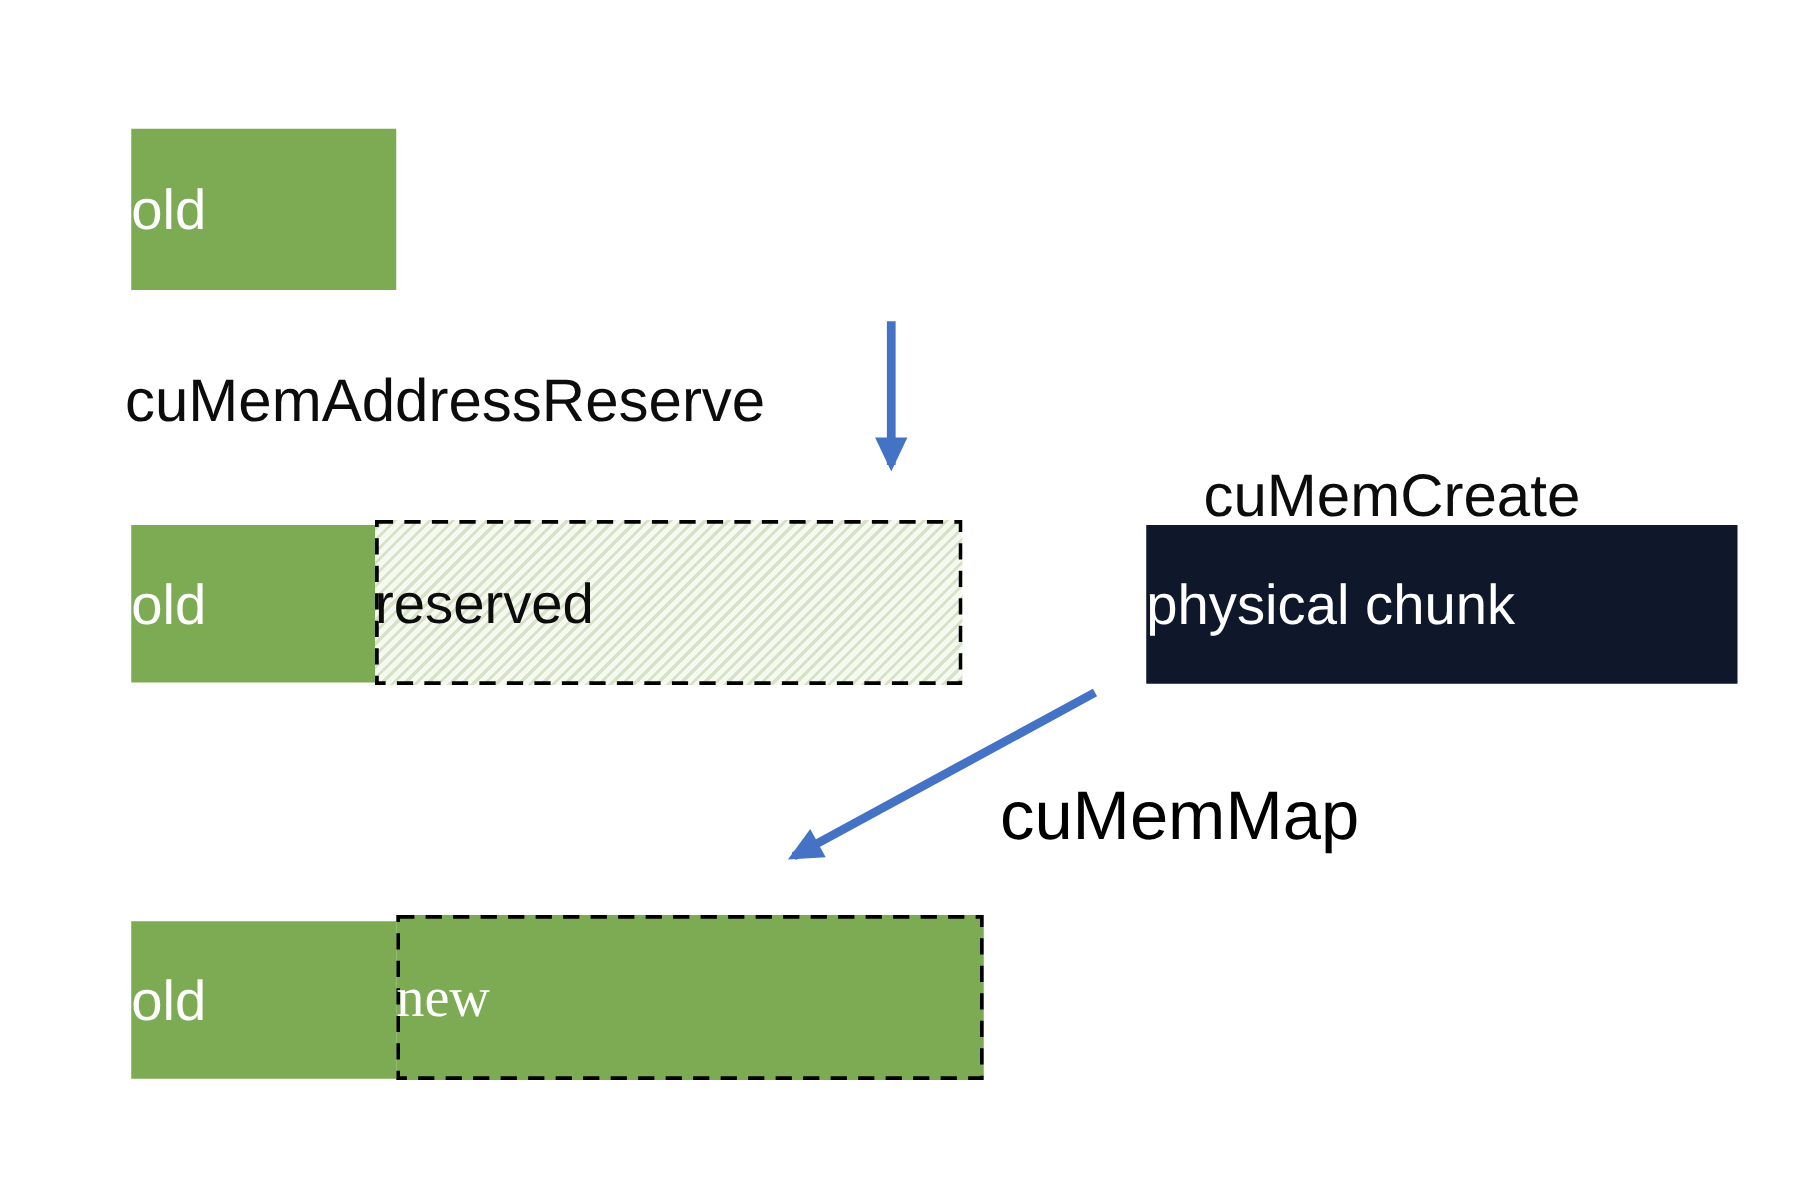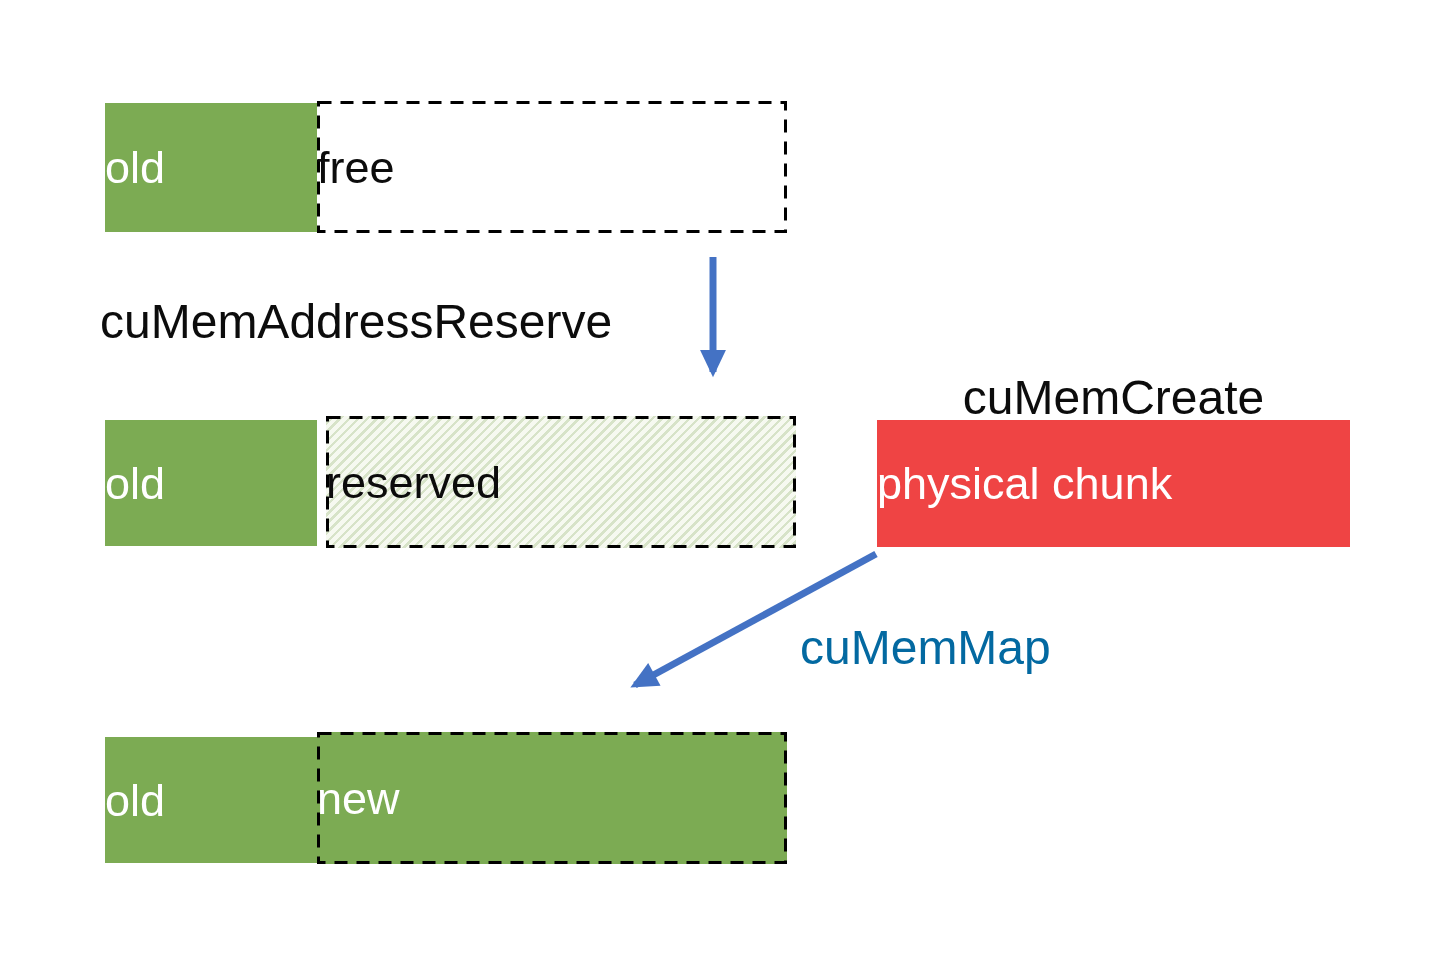--- a/index.html
+++ b/index.html
@@ -15,81 +15,75 @@
   .box {
     position: absolute;
     display: flex;
     align-items: center;
     justify-content: flex-start;
     font-size: 45px;
     line-height: 1;
     white-space: nowrap;
   }
   .green-fill { background: #7CAB53; color: #ffffff; }
-  .orange-fill { background: #ef4444; color: #ffffff; }
+  .orange-fill { background: #0f172a; color: #ffffff; margin-left: 40px; }
   .dashed-svg {
     position: absolute;
     left: 0; top: 0;
     width: 100%; height: 100%;
     pointer-events: none;
   }
   .box .lbl { position: relative; z-index: 2; }
 
   
   #old1 { left: 105px; top: 103px; width: 212px; height: 129px; }
   #free { left: 317px; top: 101px; width: 470px; height: 132px; background: #ffffff; color: #0c0c0c; }
 
   
   #lbl-reserve { position: absolute; left: 100px; top: 294px; font-size: 48px; color: #0c0c0c; white-space: nowrap; }
   #arrow1 { position: absolute; left: 686px; top: 254px; width: 54px; height: 152px; }
 
   
   #old2 { left: 105px; top: 420px; width: 212px; height: 126px; }
   #reserved {
-    left: 326px; top: 416px; width: 470px; height: 132px; color: #0c0c0c;
+    left: 300px; top: 416px; width: 470px; height: 132px; color: #0c0c0c;
     background: repeating-linear-gradient(135deg,
       #f6f9f0 0px, #f6f9f0 4px,
       #d7e3c8 4px, #d7e3c8 6.5px);
   }
 
   
   #lbl-create { position: absolute; left: 877px; top: 338px; width: 473px; text-align: center; font-size: 48px; color: #0c0c0c; white-space: nowrap; margin-top: 32px; }
   #physical { left: 877px; top: 420px; width: 473px; height: 127px; font-size: 45px; }
 
   
   #arrow2 { position: absolute; left: 585px; top: 538px; width: 312px; height: 178px; }
-  #lbl-map { position: absolute; left: 800px; top: 620px; font-size: 48px; color: #0369a1; white-space: nowrap; }
+  #lbl-map { position: absolute; left: 800px; top: 620px; font-size: 55px; color: #000000; white-space: nowrap; }
 
   
   #old3 { left: 105px; top: 737px; width: 212px; height: 126px; }
-  #new { left: 317px; top: 732px; width: 470px; height: 132px; }
+  #new { left: 317px; top: 732px; width: 470px; height: 132px; font-family: Liberation Serif, serif; }
 
   
   #watermark {
     position: absolute;
     left: 1138px; top: 876px;
     font-size: 38px;
     color: #c2c2c2;
     text-shadow: 1px 1px 0 #ffffff;
     white-space: nowrap;
   }
 </style>
 </head>
 <body>
 
 <div class="canvas">
 
   <div class="box green-fill" id="old1">
     <span class="lbl">old</span>
-  </div>
-  <div class="box" id="free">
-    <svg class="dashed-svg" viewBox="0 0 470 132" preserveAspectRatio="none">
-      <rect x="1.5" y="1.5" width="467" height="129" fill="none" stroke="#000000" stroke-width="3" stroke-dasharray="13 9"></rect>
-    </svg>
-    <span class="lbl">free</span>
   </div>
 
   <div id="lbl-reserve">cuMemAddressReserve</div>
   <svg id="arrow1" viewBox="0 0 54 152">
     <defs>
       <marker id="ah1" viewBox="0 0 10 10" refX="7.5" refY="5" markerWidth="5" markerHeight="4.2" orient="auto">
         <path d="M0,0.6 L9.3,5 L0,9.4 Z" fill="#4472C4"></path>
       </marker>
     </defs>
     <line x1="27" y1="3" x2="27" y2="118" stroke="#4472C4" stroke-width="7" marker-end="url(#ah1)"></line>

